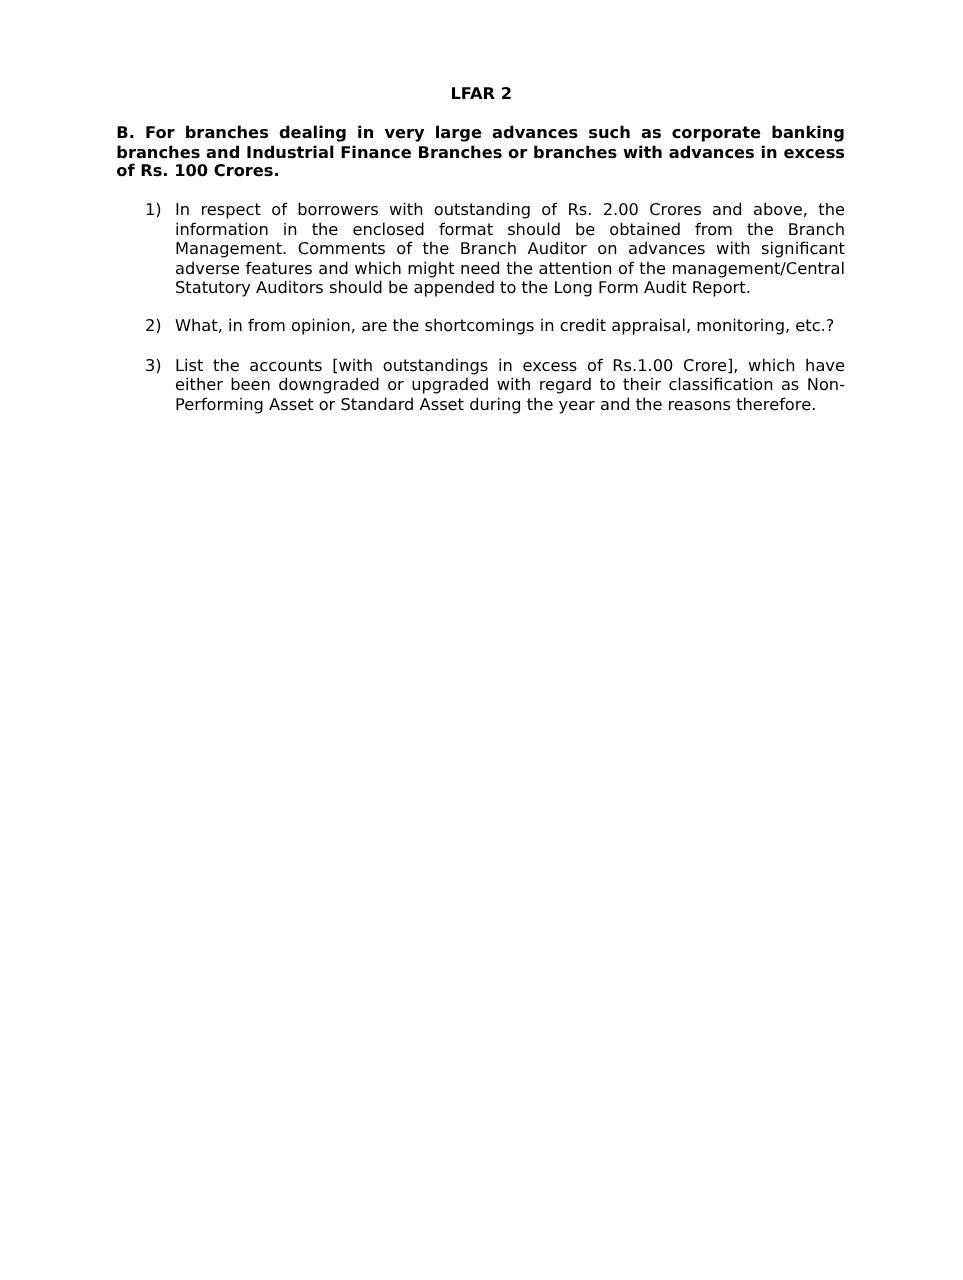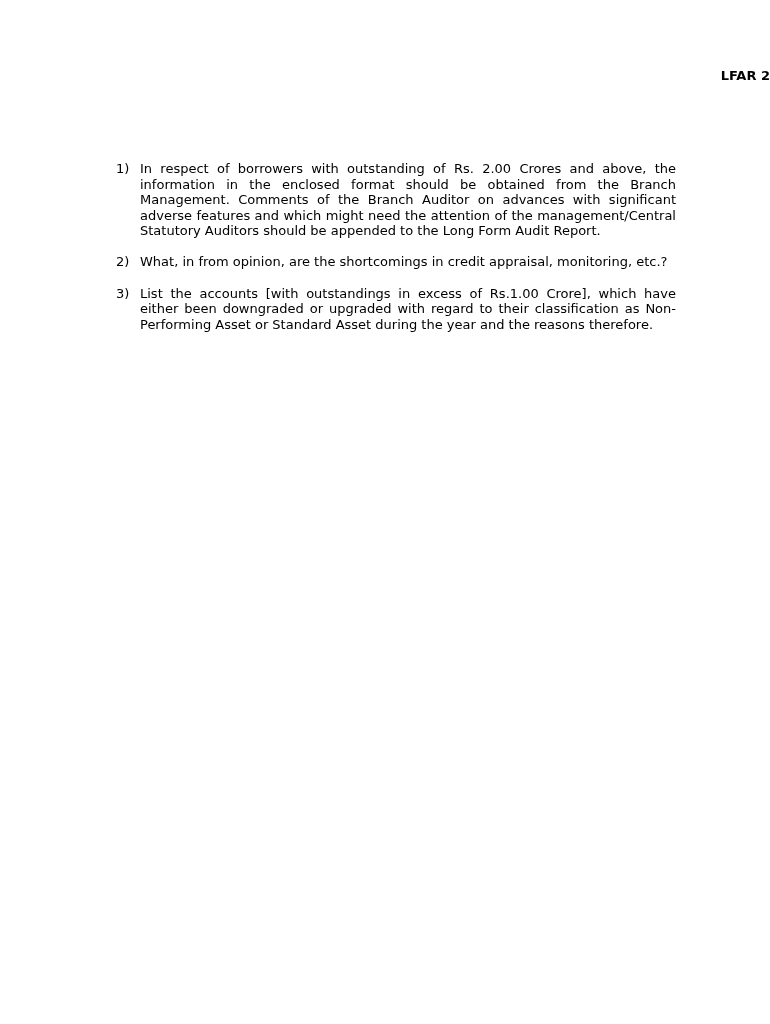--- a/index.html
+++ b/index.html
@@ -21,21 +21,21 @@
       top: 0;
       width: 770px;
       height: 1024px;
       background: #ffffff;
     }
     .title {
       position: absolute;
       left: 0;
       width: 770px;
       top: 67px;
-      text-align: right;
+      text-align: center;
       font-weight: bold;
       font-size: 13px;
       line-height: 17px;
     }
     .heading {
       position: absolute;
       left: 93px;
       width: 583px;
       top: 99px;
       font-weight: bold;
@@ -67,20 +67,21 @@
       left: 23px;
       top: 0;
     }
   </style>
 </head>
 <body>
 
 <div class="page">
   <div class="title">LFAR 2</div>
 
+  <div class="heading">B. For branches dealing in very large advances such as corporate banking branches and Industrial Finance Branches or branches with advances in excess of Rs. 100 Crores.</div>
 
   <ol class="list">
     <li class="list-item">
       <span class="list-num">1)</span>
       <span>In respect of borrowers with outstanding of Rs. 2.00 Crores and above, the information in the enclosed format should be obtained from the Branch Management. Comments of the Branch Auditor on advances with significant adverse features and which might need the attention of the management/Central Statutory Auditors should be appended to the Long Form Audit Report.</span>
     </li>
     <li class="list-item">
       <span class="list-num">2)</span>
       <span>What, in from opinion, are the shortcomings in credit appraisal, monitoring, etc.?</span>
     </li>

